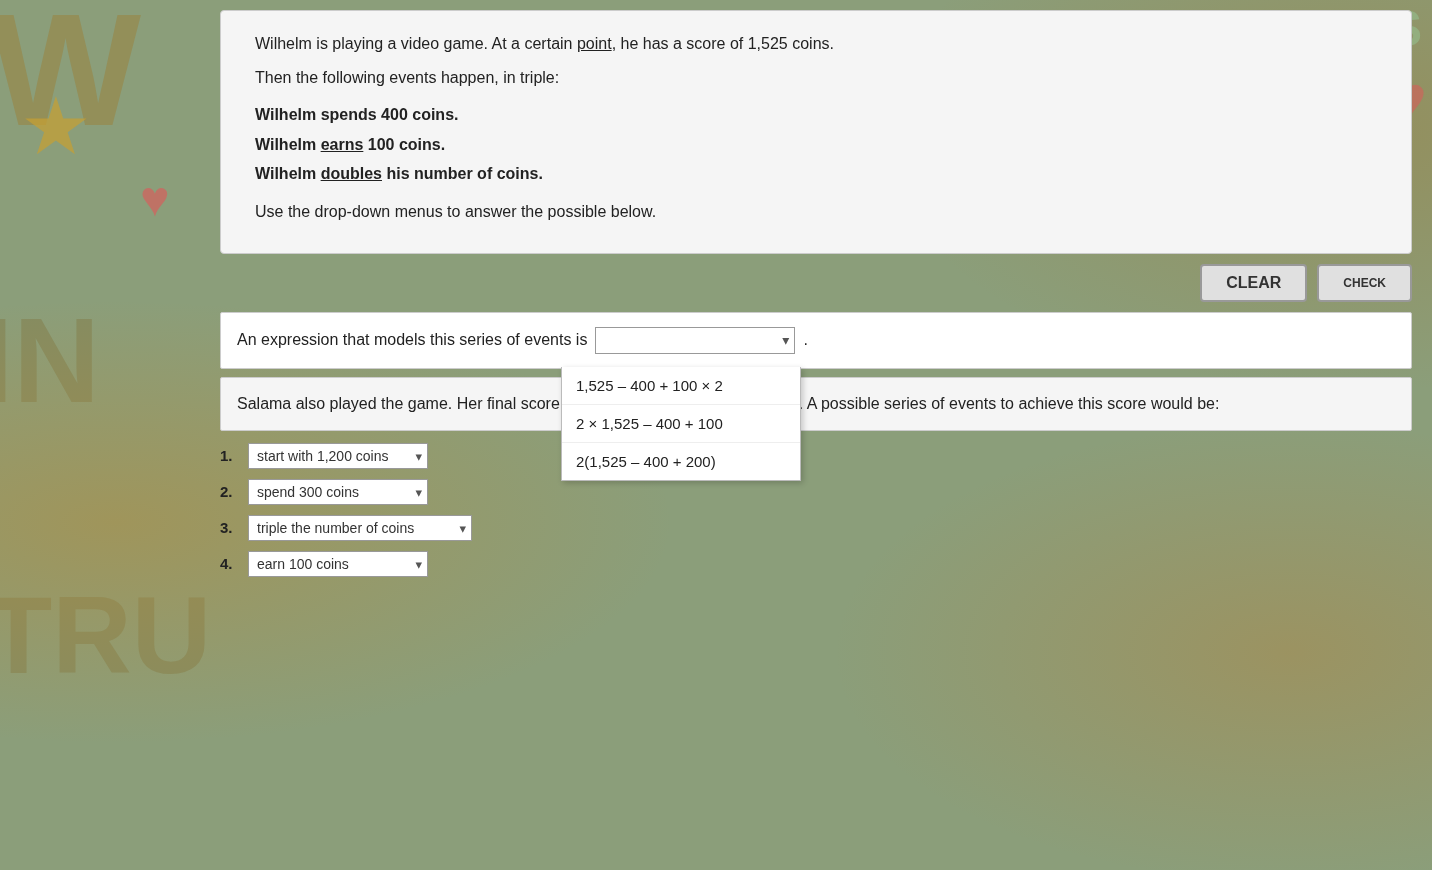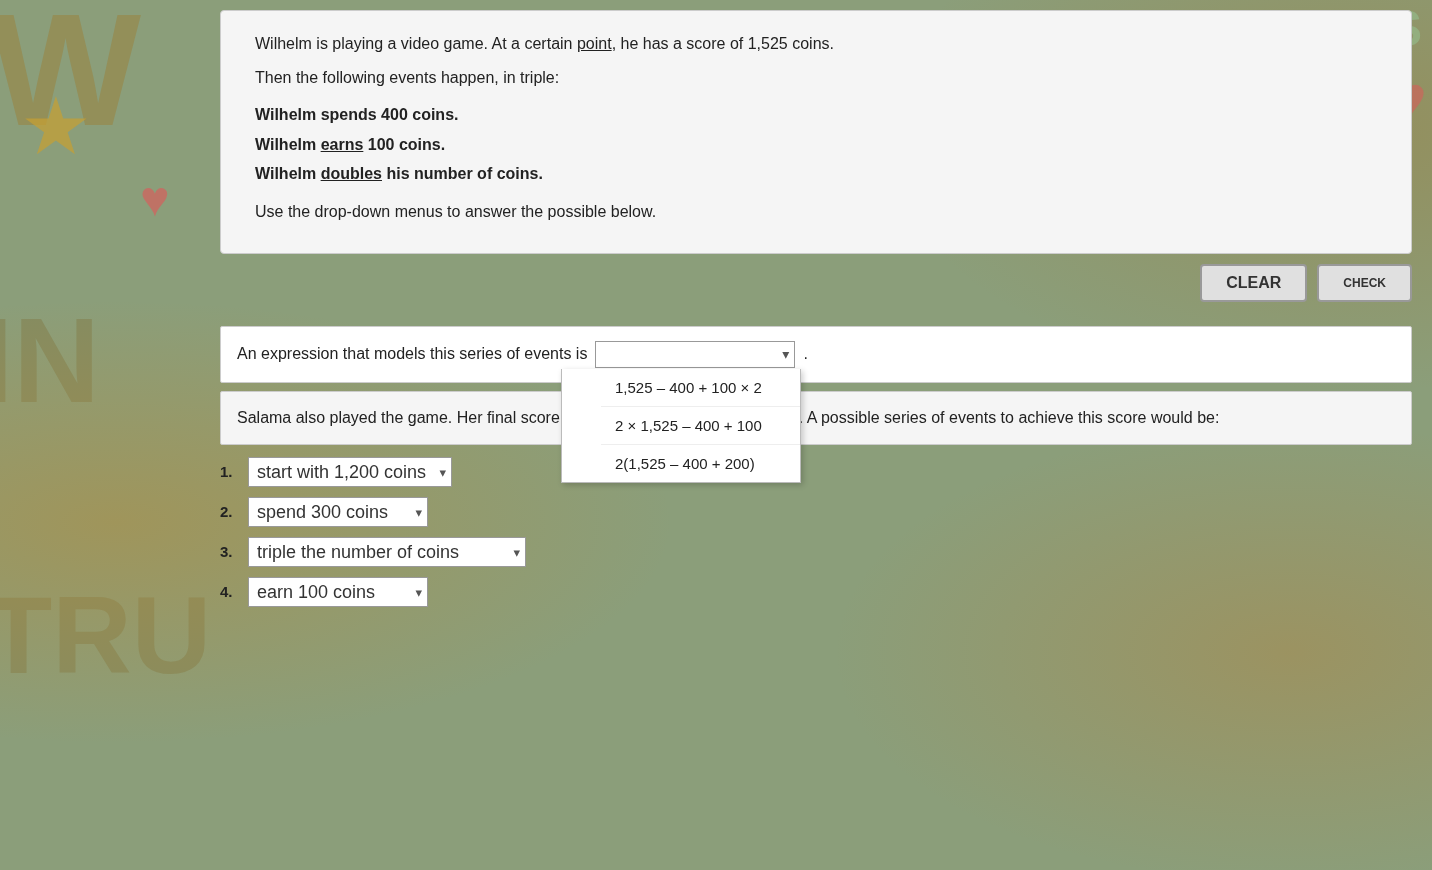--- a/index.html
+++ b/index.html
@@ -93,21 +93,21 @@
       color: #333;
       min-width: 90px;
     }
 
     
     .expression-row {
       background: #fff;
       border: 1px solid #ccc;
       border-radius: 2px;
       padding: 14px 16px;
-      margin: 14px 20px 0 0;
+      margin: 0 20px 0 0;
       display: flex;
       align-items: center;
       gap: 8px;
       font-size: 16px;
       color: #222;
       position: relative;
       z-index: 10;
     }
 
     .dropdown-select {
@@ -195,21 +195,21 @@
 
     .step-number {
       font-weight: bold;
       min-width: 20px;
     }
 
     .step-select {
       border: 1px solid #999;
       background: #fff;
       padding: 4px 24px 4px 8px;
-      font-size: 18px;
+      font-size: 14px;
       color: #333;
       appearance: none;
       -webkit-appearance: none;
       cursor: pointer;
       min-width: 180px;
     }
 
     .step-select-wrapper {
       position: relative;
       display: inline-block;
@@ -299,21 +299,21 @@
       <select class="dropdown-select">
         <option value=""></option>
         <option value="opt1">1,525 – 400 + 100 × 2</option>
         <option value="opt2">2 × 1,525 – 400 + 100</option>
         <option value="opt3">2(1,525 – 400 + 100)</option>
         <option value="opt4">2(1,525 + 400 + 100)</option>
       </select>
     </div>
     <span>.</span>
 
-    <div class="dropdown-open" style="position:absolute; top:42px; left:340px;padding-left:39px;">
+    <div class="dropdown-open" style="position:absolute; top:54px; left:340px;">
       <div class="dropdown-item">1,525 – 400 + 100 × 2</div>
       <div class="dropdown-item">2 × 1,525 – 400 + 100</div>
       <div class="dropdown-item">2(1,525 – 400 + 200)</div>
     </div>
   </div>
 
   <div class="salama-card">
     <p>
       Salama also played the game. Her final score was 2 × 1,525 – 400 + 100 + 100. A possible series of events to achieve this score would be:
     </p>

